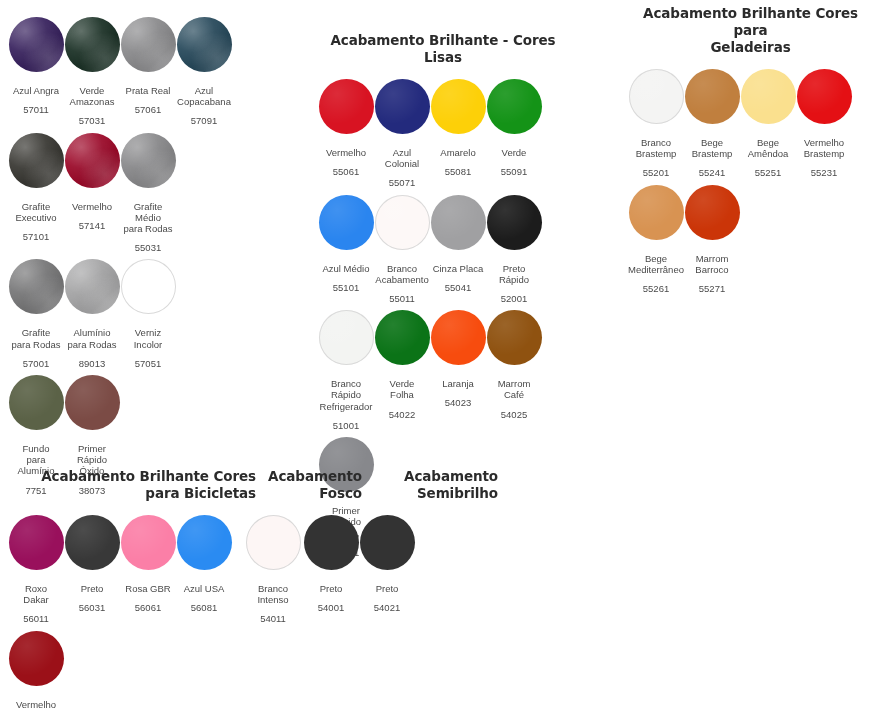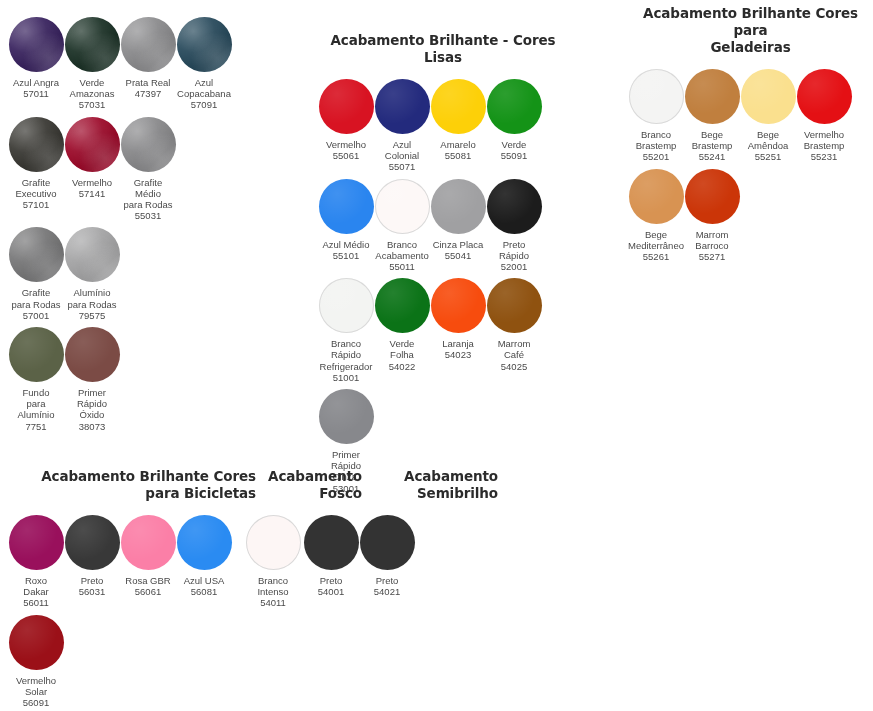--- a/index.html
+++ b/index.html
@@ -108,20 +108,21 @@
     display: flex;
     margin-bottom: 6px;
   }
 
   .cell {
     width: 56px;
     margin-right: 0px;
     display: flex;
     flex-direction: column;
     align-items: center;
+    gap: 8px;
   }
   .cell + .cell { margin-left: 0px; }
 
   
   #bottom-band { left: 0; top: 468px; width: 873px; }
 
   #bottom-titles {
     position: relative;
     height: 22px;
   }
@@ -154,21 +155,21 @@
           </div>
           <div class="cell">
             <div class="chip metallic" style="background: rgb(29, 51, 40);"></div>
             <div class="chip-label">Verde
 Amazonas</div>
             <div class="chip-code">57031</div>
           </div>
           <div class="cell">
             <div class="chip metallic" style="background: rgb(141, 141, 143);"></div>
             <div class="chip-label">Prata Real</div>
-            <div class="chip-code">47397</div>
+            <div class="chip-code">57061</div>
           </div>
           <div class="cell">
             <div class="chip metallic" style="background: rgb(41, 75, 93);"></div>
             <div class="chip-label">Azul
 Copacabana</div>
             <div class="chip-code">57091</div>
           </div>
         </div>
         <div class="row">
           <div class="cell">
@@ -194,21 +195,27 @@
           <div class="cell">
             <div class="chip metallic" style="background: rgb(121, 121, 122);"></div>
             <div class="chip-label">Grafite
 para Rodas</div>
             <div class="chip-code">57001</div>
           </div>
           <div class="cell">
             <div class="chip metallic" style="background: rgb(167, 167, 168);"></div>
             <div class="chip-label">Alumínio
 para Rodas</div>
-            <div class="chip-code">79575</div>
+            <div class="chip-code">89013</div>
+          </div>
+          <div class="cell">
+            <div class="chip gloss bordered" style="background: rgb(255, 255, 255);"></div>
+            <div class="chip-label">Verniz
+Incolor</div>
+            <div class="chip-code">57051</div>
           </div>
         </div>
         <div class="row">
           <div class="cell">
             <div class="chip gloss" style="background: rgb(91, 98, 71);"></div>
             <div class="chip-label">Fundo
 para
 Alumínio</div>
             <div class="chip-code">7751</div>
           </div>

